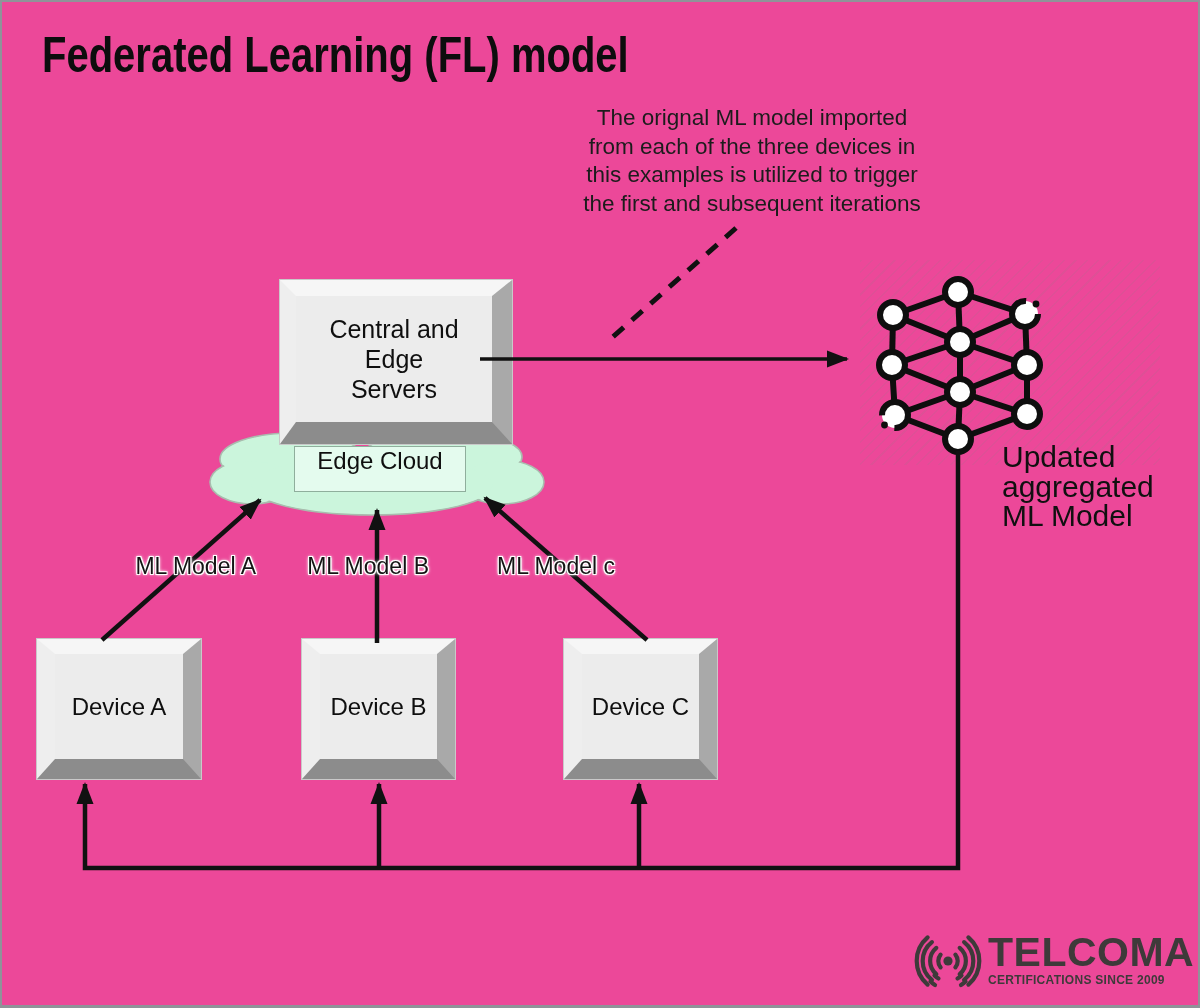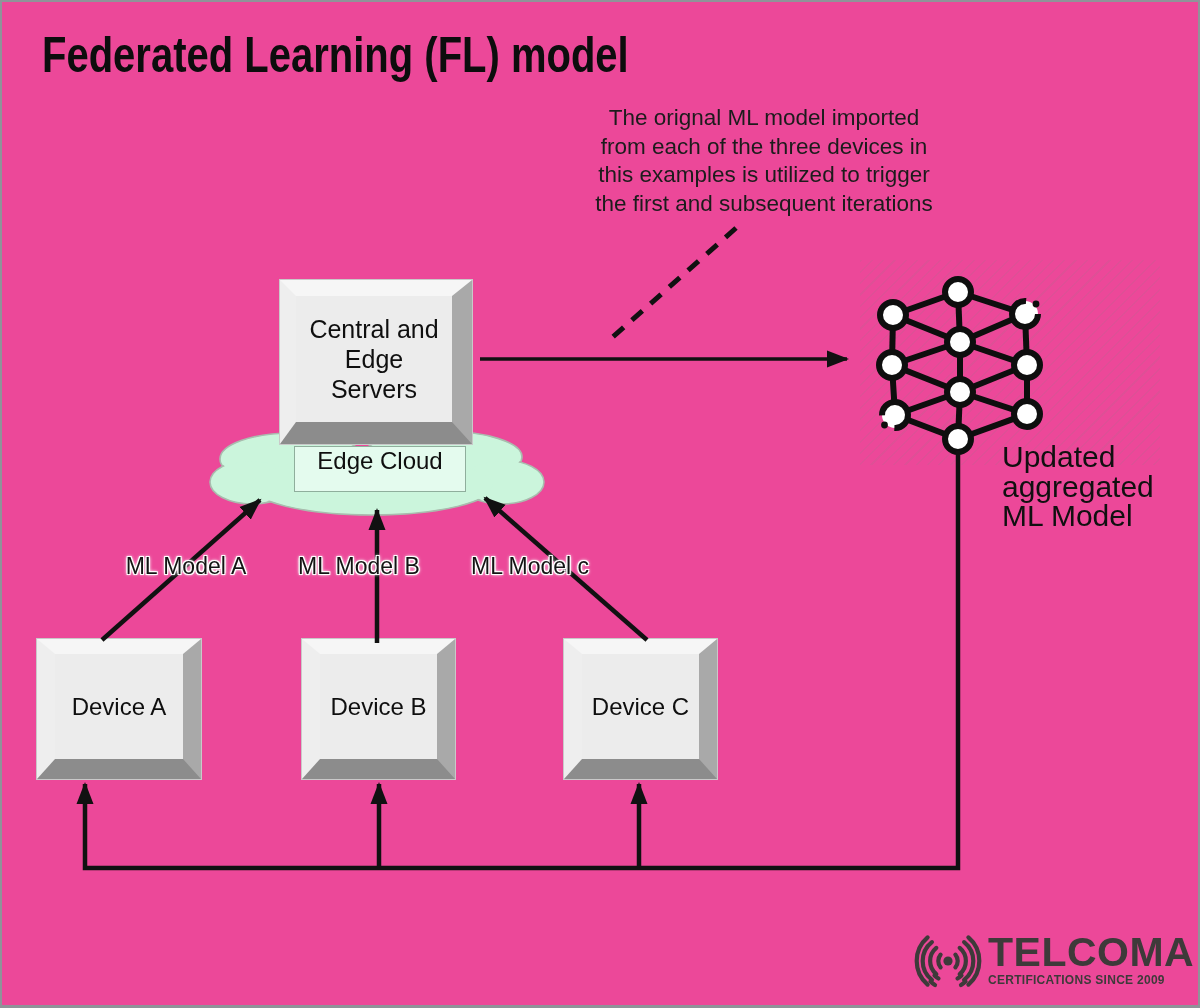--- a/index.html
+++ b/index.html
@@ -5,45 +5,45 @@
   html,body{margin:0;padding:0;background:#fff;}
   .canvas{position:relative;width:1200px;height:1008px;box-sizing:border-box;
     border:2px solid #8f9399;border-bottom-width:3px;background:#ec4899;overflow:hidden;
     font-family:"Liberation Sans", sans-serif;color:#111;}
   .abs{position:absolute;}
   .pre{white-space:pre-line;}
 
   .title{left:40px;top:24px;font-size:50px;font-weight:700;color:#0d0d0d;
     transform:scaleX(.80);transform-origin:left top;letter-spacing:0px;white-space:nowrap;}
 
-  .annotation{left:542px;top:102px;width:440px;text-align:center;
+  .annotation{left:530px;top:102px;width:440px;text-align:center;
     font-size:22.5px;line-height:28.5px;color:#1c1c1c;}
 
   
   .keycap{position:absolute;box-sizing:border-box;background:var(--keycap_face);
     border-style:solid;border-color:#f6f6f6 #a9a9a9 var(--keycap_dark) #eeeeee;
     box-shadow:0 0 0 1px #c9c9c9;display:flex;align-items:center;justify-content:center;
     text-align:center;color:#0f0f0f;}
-  .server{left:278px;top:278px;width:192px;height:164px;border-width:16px 20px 22px 16px;
+  .server{left:278px;top:278px;width:232px;height:164px;border-width:16px 20px 22px 16px;
     font-size:25px;line-height:30px;}
   .device{border-width:15px 18px 20px 18px;font-size:24px;}
   .dev-a{left:35px;top:637px;width:164px;height:140px;}
   .dev-b{left:300px;top:637px;width:153px;height:140px;}
   .dev-c{left:562px;top:637px;width:153px;height:140px;}
 
   .hatch{left:858px;top:258px;width:300px;height:205px;
     background:repeating-linear-gradient(135deg,rgba(130,130,130,.12) 0 1.5px,transparent 1.5px 8px);}
 
   .cloud-box{left:292px;top:444px;width:172px;height:46px;box-sizing:border-box;
     background:var(--cloud_box_fill);border:1.5px solid var(--cloud_box_border);
     display:flex;align-items:flex-start;justify-content:center;font-size:24px;color:#0f0f0f;}
 
-  .mll{position:absolute;top:551px;width:140px;text-align:center;font-size:23px;color:#141414;
+  .mll{position:absolute;top:551px;width:140px;text-align:right;font-size:23px;color:#141414;
     text-shadow:0 0 3px #fff,0 0 3px #fff,0 0 4px #fff,1px 1px 0 #fff,-1px -1px 0 #fff,1px -1px 0 #fff,-1px 1px 0 #fff;}
-  .mll-a{left:114px;} .mll-b{left:287px;} .mll-c{left:458px;}
+  .mll-a{left:114px;} .mll-b{left:287px;} .mll-c{left:473px;}
 
   .output-label{left:1000px;top:440px;width:160px;
     font-size:30px;line-height:29.5px;color:#101010;}
 
   .logo-text{left:986px;top:929px;color:var(--logo);}
   .logo-name{font-size:41px;font-weight:700;letter-spacing:.5px;line-height:42px;display:block;}
   .logo-tag{font-size:12px;font-weight:600;letter-spacing:.28px;margin-top:0px;display:block;}
 
   svg{display:block;}
   .overlay{left:0;top:0;pointer-events:none;}

